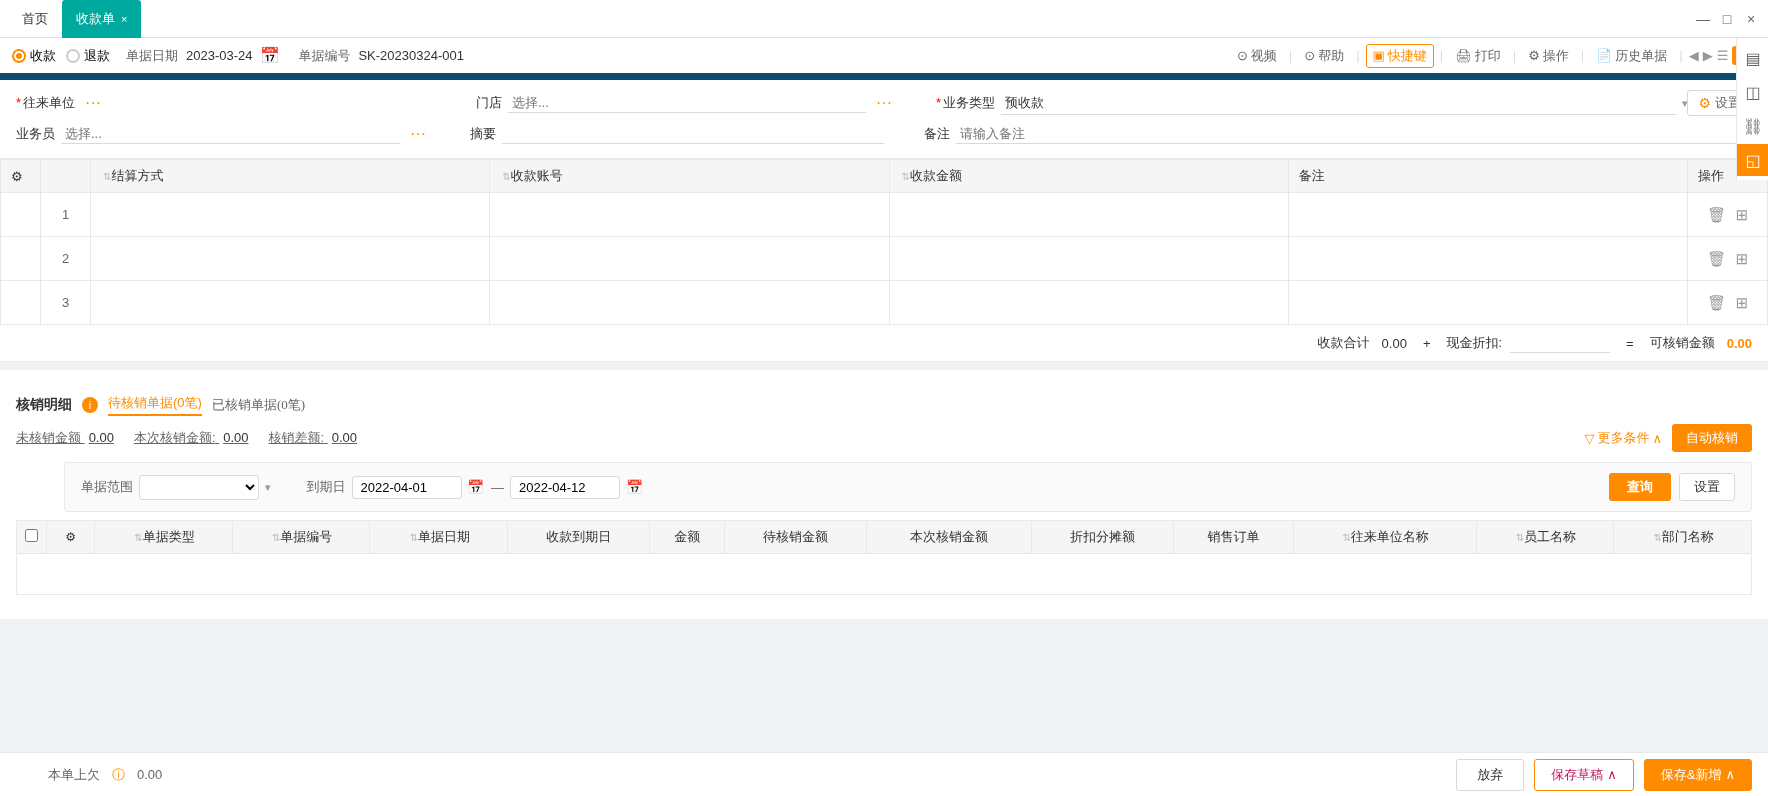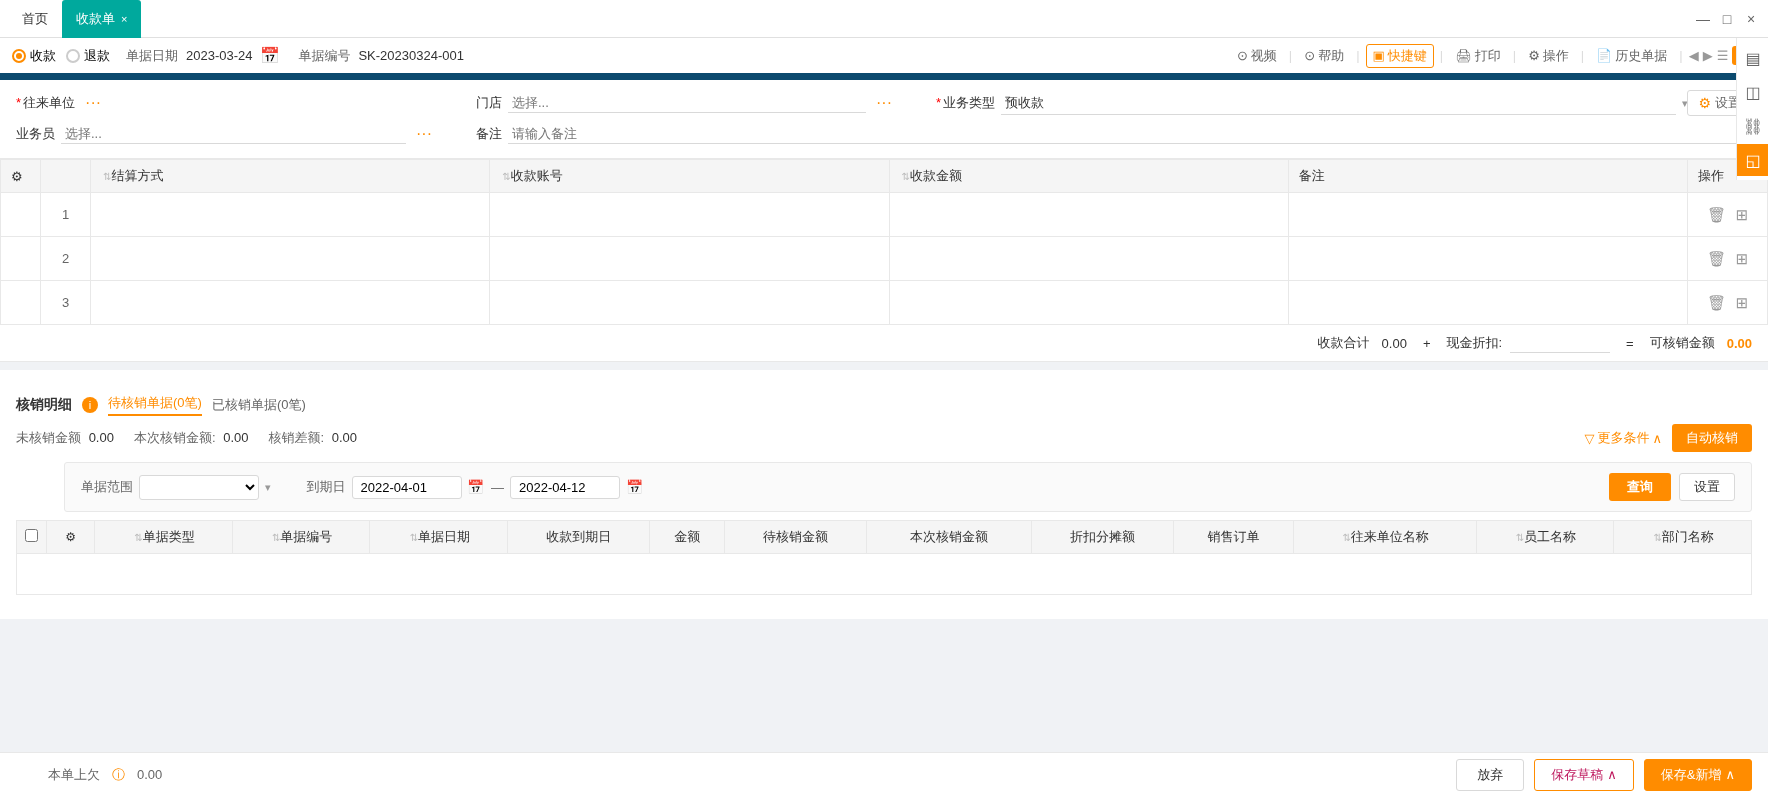--- a/index.html
+++ b/index.html
@@ -121,24 +121,24 @@
     .section-title { font-size: 14px; font-weight: bold; color: #333; }
     .info-icon {
       width: 16px; height: 16px; border-radius: 50%; background: #ff8c00;
       color: #fff; font-size: 11px; display: inline-flex; align-items: center; justify-content: center;
       cursor: pointer;
     }
     .tab-link {
       color: #ff8c00; cursor: pointer; font-size: 13px;
       border-bottom: 2px solid #ff8c00; padding-bottom: 2px;
     }
-    .tab-link-inactive { color: #666; cursor: pointer; font-size: 13px; }
+    .tab-link-inactive { color: #666; cursor: pointer; font-size: 13px; font-family: Liberation Serif, serif; }
 
     .stats-row { display: flex; align-items: center; gap: 20px; margin-bottom: 10px; }
-    .stat-item { color: #666; font-size: 13px; }
+    .stat-item { color: #666; font-size: 13px; text-decoration: underline; }
     .stat-value { color: #333; font-weight: 500; }
 
     .filter-row {
       display: flex; align-items: center; justify-content: flex-end; gap: 10px;
       margin-bottom: 8px;
     }
     .filter-link { color: #ff8c00; cursor: pointer; display: flex; align-items: center; gap: 3px; }
     .auto-btn {
       background: #ff8c00; color: #fff; border: none; border-radius: 3px;
       padding: 5px 14px; cursor: pointer; font-size: 13px;
@@ -323,20 +323,24 @@
     </div>
   </div>
   <div class="form-row">
 
     <div class="form-field" style="max-width:420px;">
       <span class="field-label">业务员</span>
       <input class="field-input" placeholder="选择..." style="">
       <span class="field-dots">···</span>
     </div>
 
+    <div class="form-field" style="margin-left:40px;max-width:420px;">
+      <span class="field-label">摘要</span>
+      <input class="field-input" style="">
+    </div>
 
     <div class="form-field" style="margin-left:40px;flex:2;">
       <span class="field-label">备注</span>
       <input class="field-input" placeholder="请输入备注" style="">
     </div>
   </div>
 </div>
 
 <div class="data-table-wrap">
   <table class="data-table">

